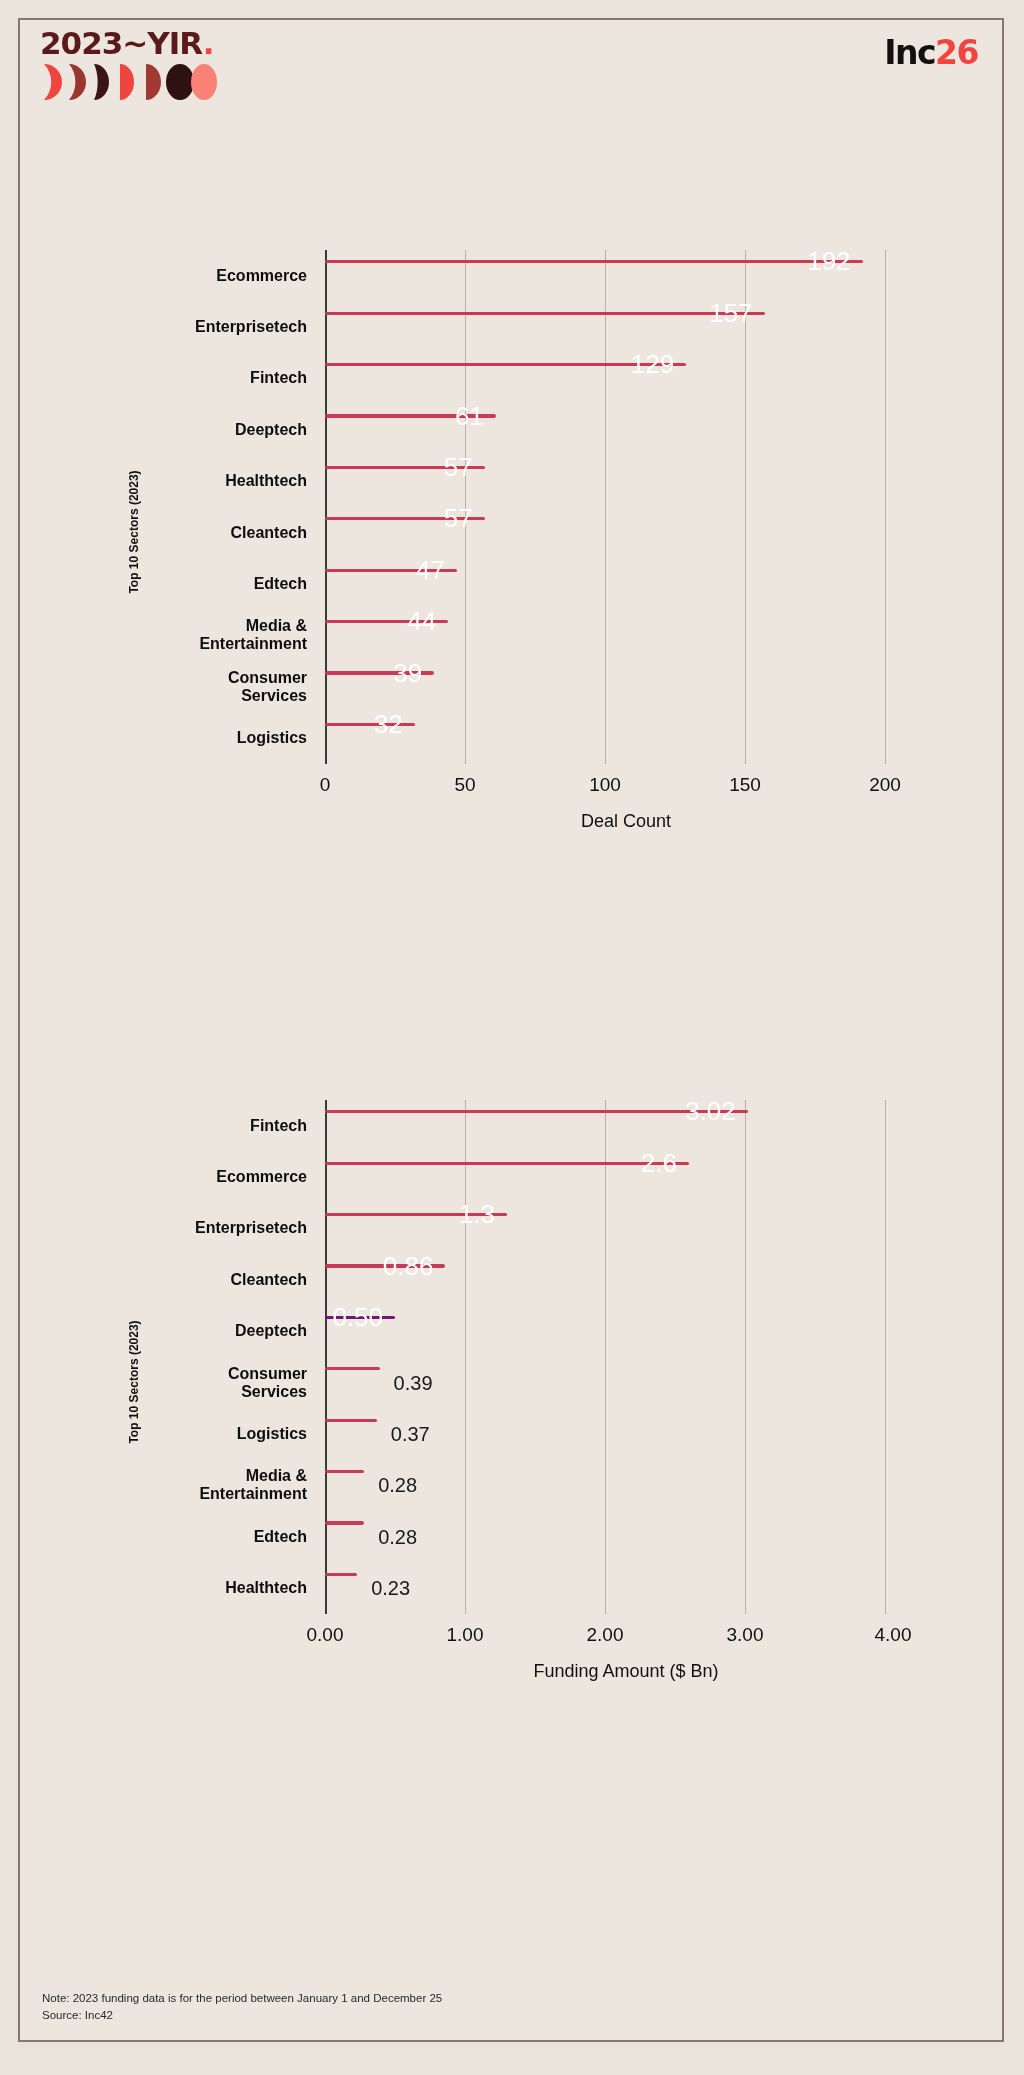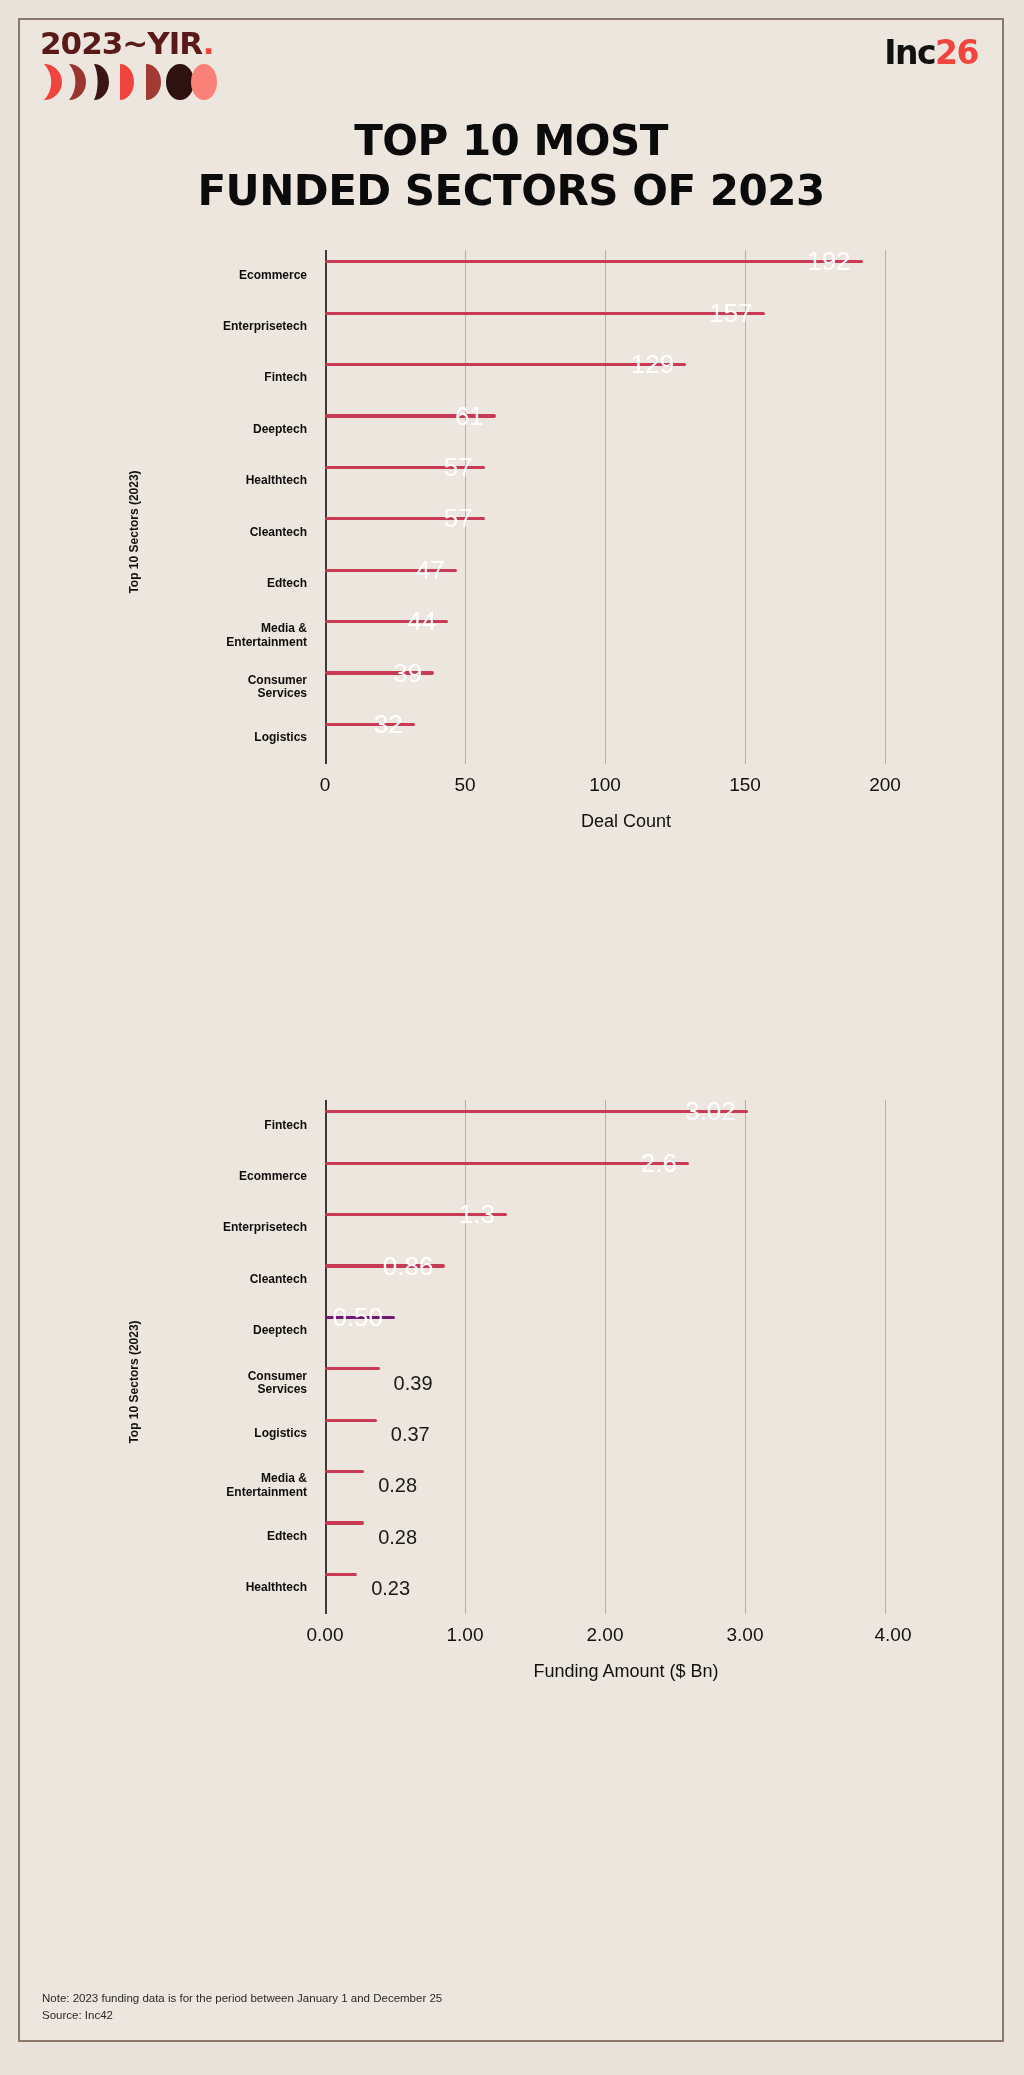--- a/index.html
+++ b/index.html
@@ -134,21 +134,21 @@
     left: 0;
     right: 0;
     display: flex;
     align-items: center;
   }
   .cat {
     position: absolute;
     right: calc(100% + 18px);
     text-align: right;
     width: 230px;
-    font-size: 12px;
+    font-size: 16px;
     font-weight: 700;
     color: #0E0E0E;
     line-height: 1.12;
     top: 50%;
     transform: translateY(-50%);
   }
   .bar {
     position: absolute;
     left: 0;
     top: 0;
@@ -252,24 +252,20 @@
         <div class="moon" style="left:150px;">
           <svg width="28" height="36" viewBox="0 0 28 36">
               <ellipse cx="14" cy="18" rx="13" ry="18" fill="#F98177"></ellipse>
             </svg>
         </div>
       </div>
     </div>
     <div class="inc42"><span class="k">Inc</span><span class="r">26</span></div>
   </div>
 
-  <div class="title">
-    <span>TOP 10 MOST</span>
-    <span class="l2">FUNDED SECTORS OF 2023</span>
-  </div>
 
   <div class="chart chart1" id="chart-0">
       <div class="ylabel">Top 10 Sectors (2023)</div>
       <div class="plot">
         <div class="axisline"></div>
         <div class="gridline" style="left: 23.2558%;"></div>
         <div class="gridline" style="left: 46.5116%;"></div>
         <div class="gridline" style="left: 69.7674%;"></div>
         <div class="gridline" style="left: 93.0233%;"></div>
         <div class="rows">

